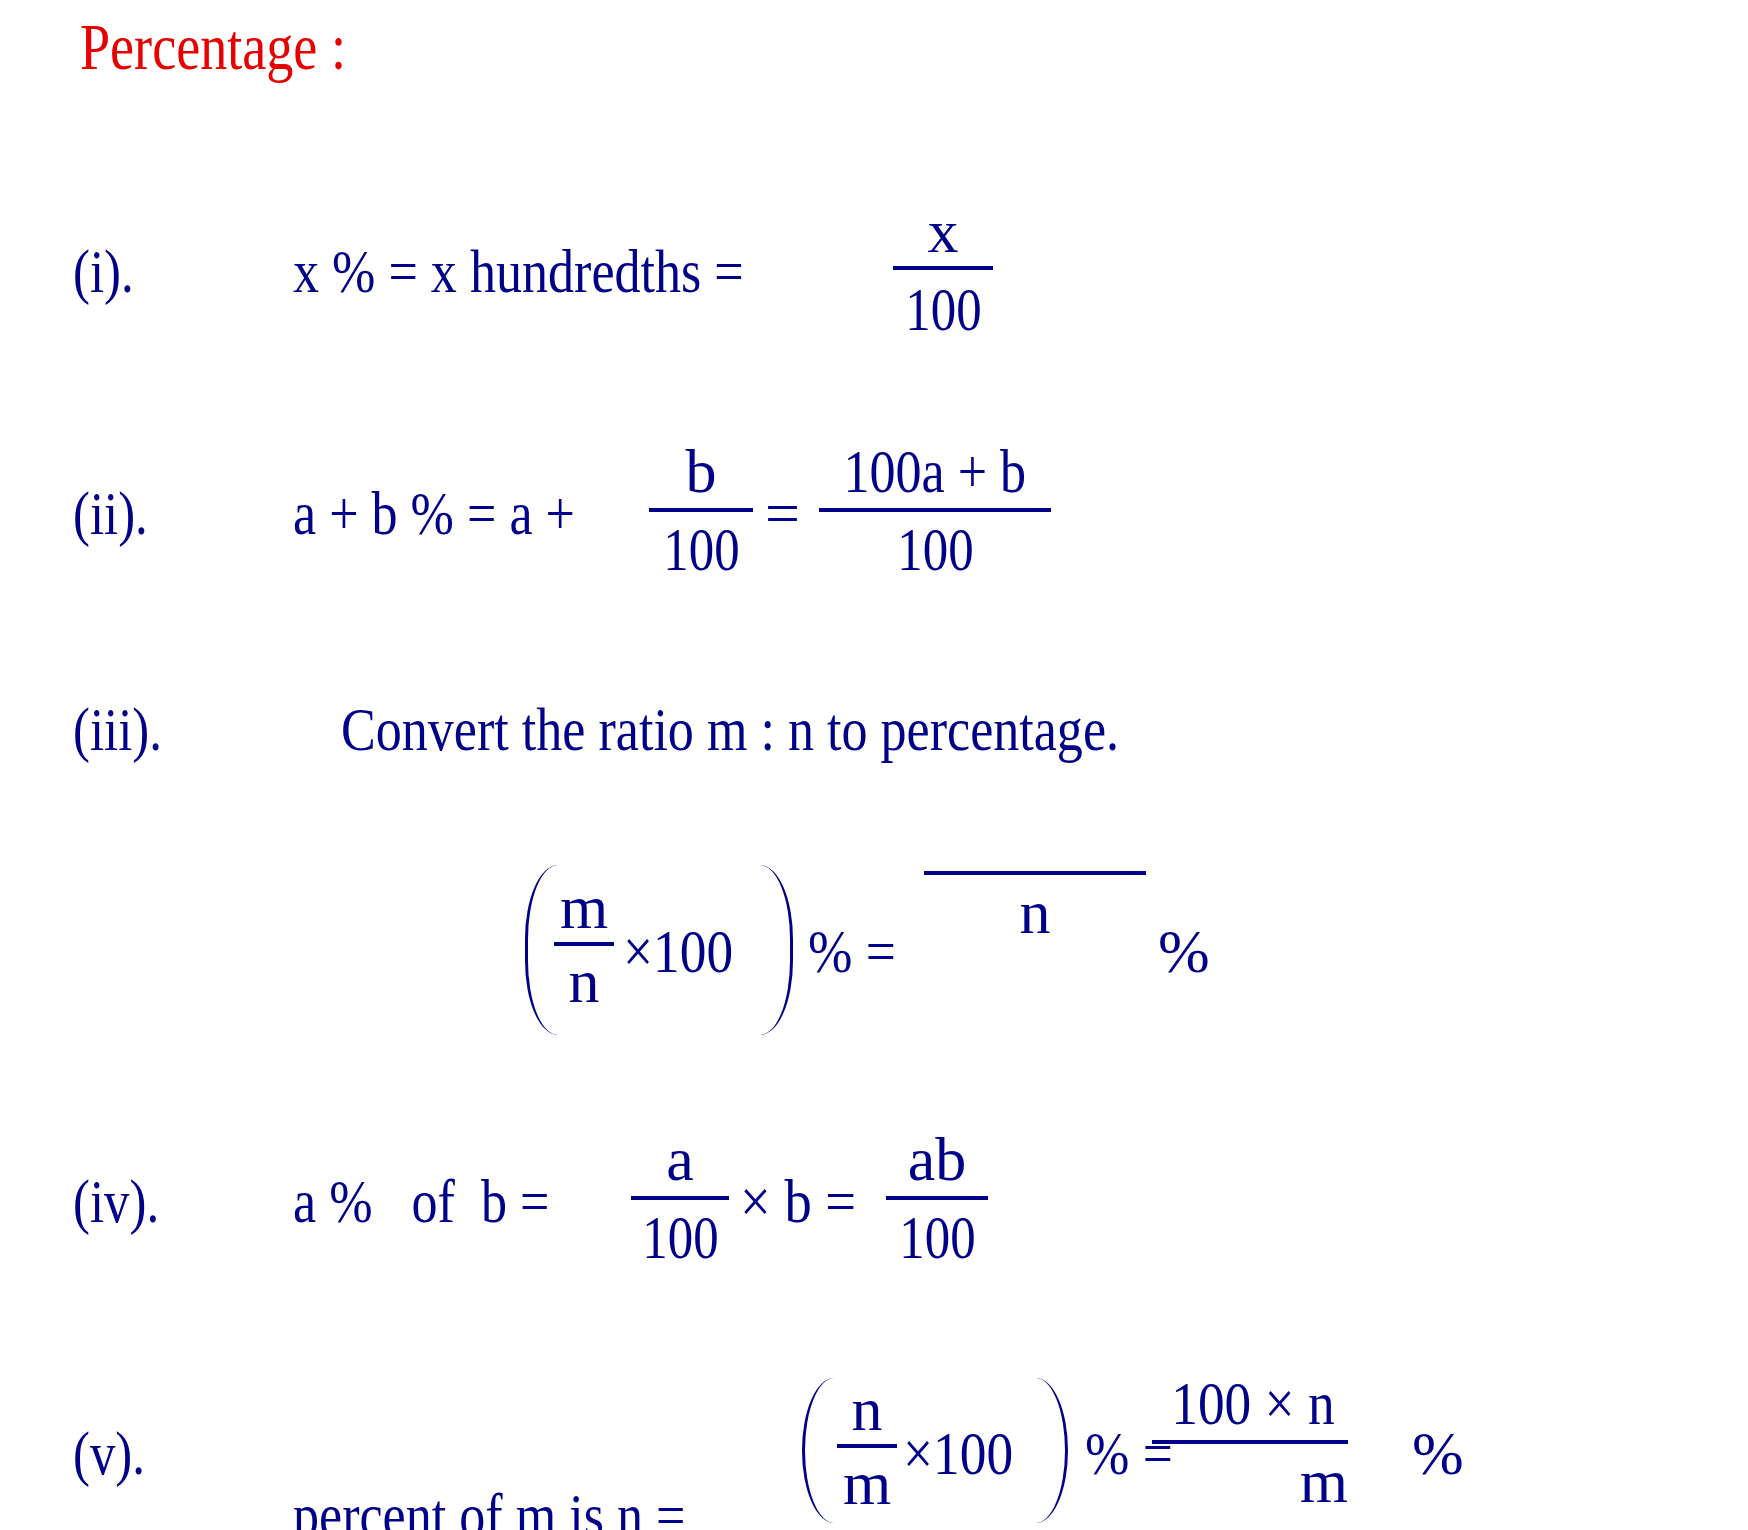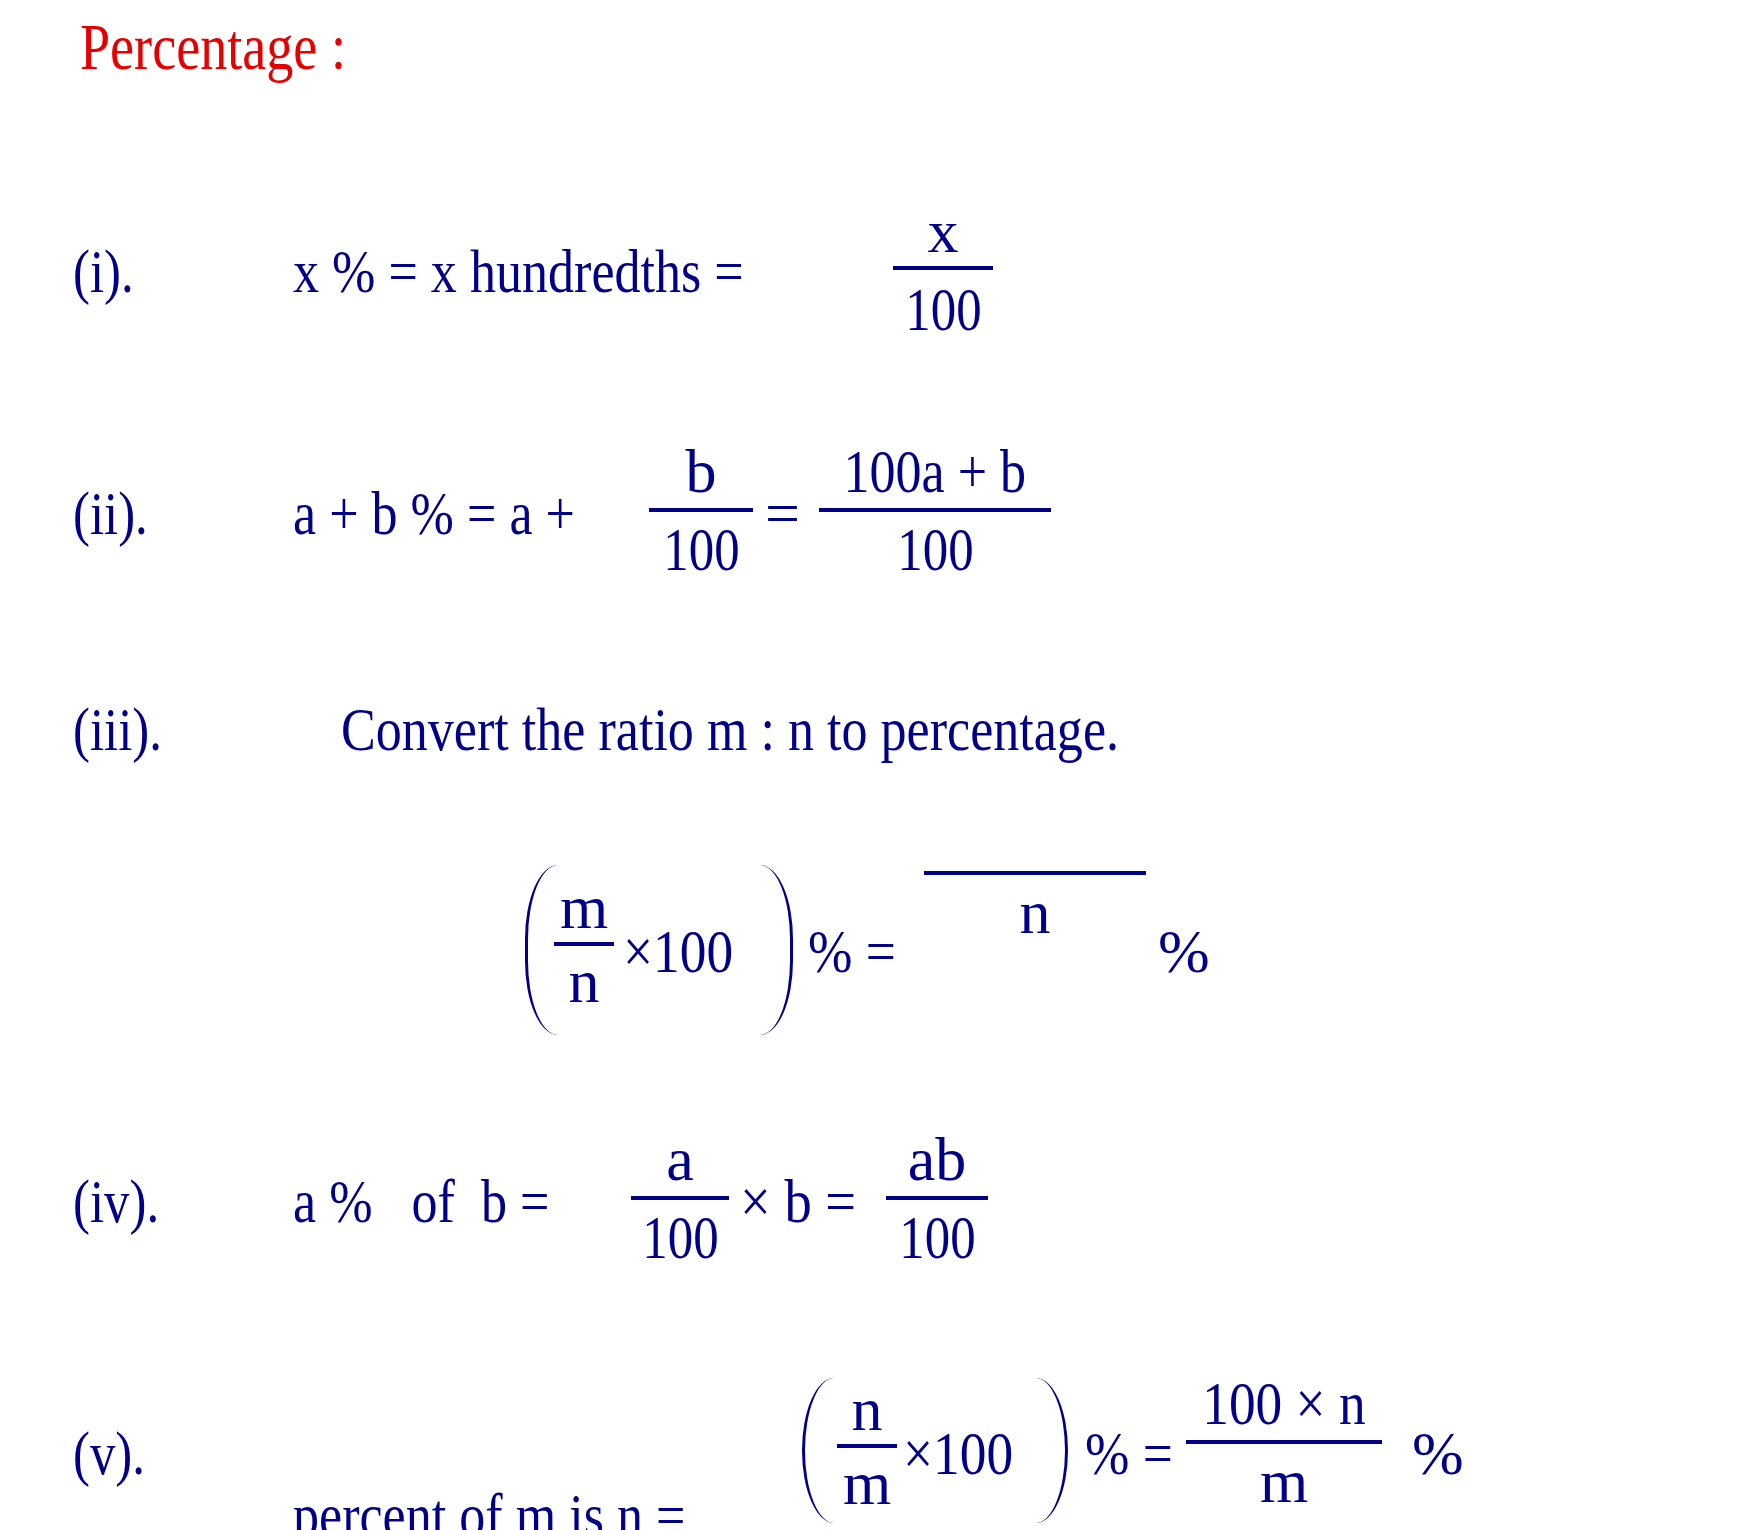--- a/index.html
+++ b/index.html
@@ -91,19 +91,19 @@
   <div class="abs eq" style="left:293px; top:1484px;"><span class="cond" style="transform:scaleX(0.84);">percent of m is n =</span></div>
   <div class="paren pl" style="left:802px; top:1378px; width:30px; height:145px;"></div>
   <div class="frac" style="left:832px; top:1378px; width:70px;">
     <div class="num">n</div>
     <div class="bar" style="width:60px; margin:4px 0 4px;"></div>
     <div class="den">m</div>
   </div>
   <div class="abs eq" style="left:903px; top:1422px;"><span class="cond" style="transform:scaleX(0.86);">×100</span></div>
   <div class="paren pr" style="left:1035px; top:1378px; width:30px; height:145px;"></div>
   <div class="abs eq" style="left:1085px; top:1422px;"><span class="cond" style="transform:scaleX(0.86);">% =</span></div>
-  <div class="frac" style="left:1184px; top:1372px; width:200px;">
+  <div class="frac" style="left:1148px; top:1372px; width:200px;align-items:flex-end;">
     <div class="num"><span class="cond" style="transform:scaleX(0.86);transform-origin:center;">100 × n</span></div>
     <div class="bar" style="width:196px; margin:6px 0 6px;"></div>
     <div class="den">m</div>
   </div>
   <div class="abs eq" style="left:1412px; top:1422px;">%</div>
 </div>
 
 </body></html>

